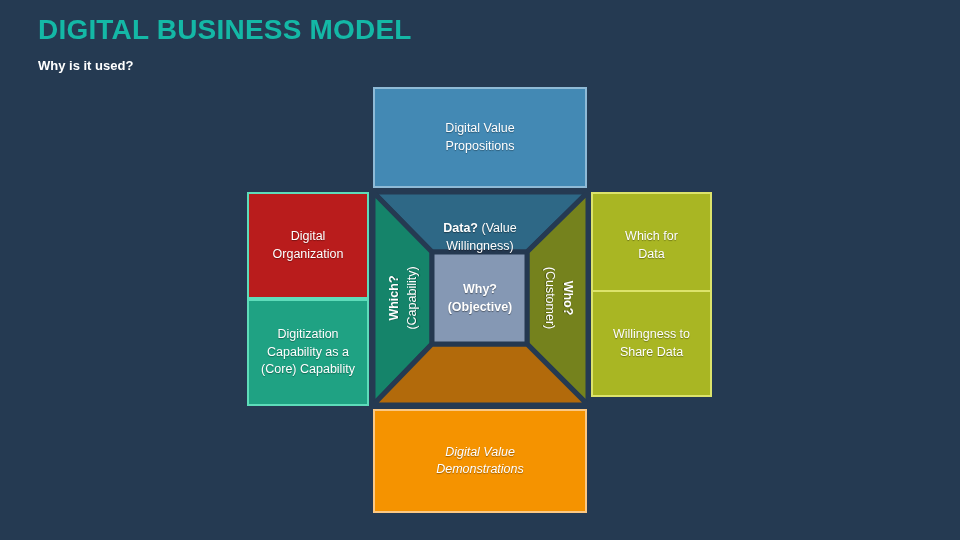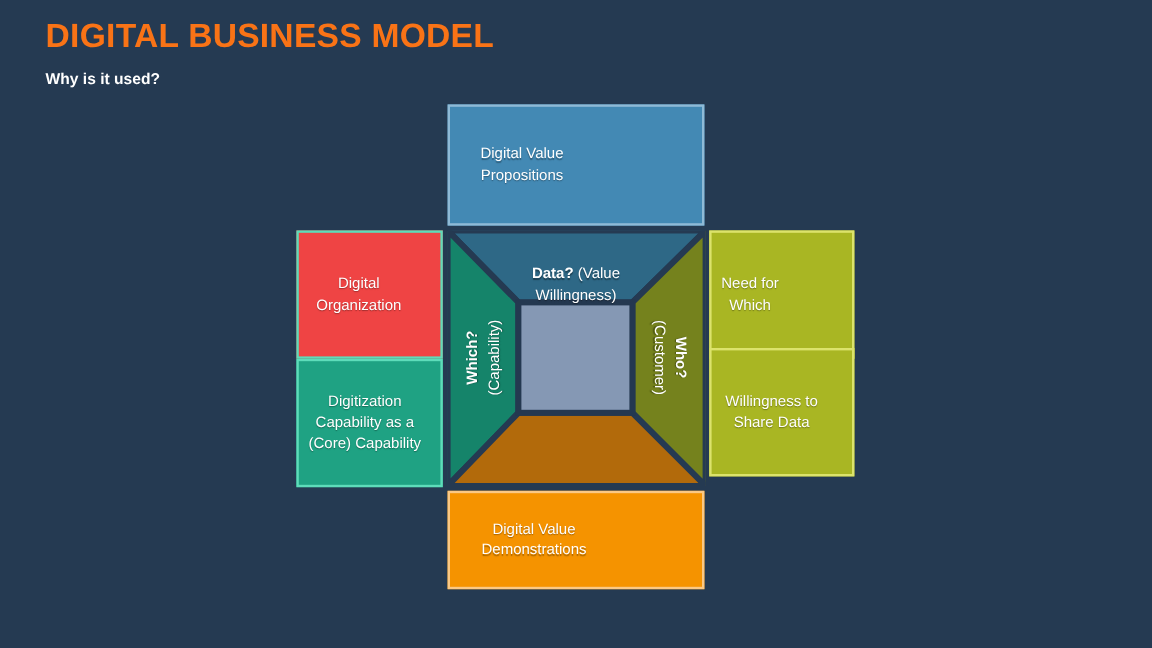--- a/index.html
+++ b/index.html
@@ -7,45 +7,45 @@
     width:960px; height:540px;
     font-family:"Liberation Sans", sans-serif;
     position:relative; overflow:hidden;
     background:#253A52;
   }
   .abs { position:absolute; }
 
   
   .slide-title {
     left:38px; top:14px;
-    font-size:28px; font-weight:bold; color:#f97316;
+    font-size:28px; font-weight:bold; color:#14b8a6;
     letter-spacing:0.2px;
   }
   .slide-subtitle {
     left:38px; top:58px;
     font-size:13px; font-weight:bold; color:#FFFFFF;
   }
 
   
   .obox {
     box-sizing:border-box;
     border:2px solid transparent;
-    display:flex; align-items:center; justify-content:flex-start;
+    display:flex; align-items:center; justify-content:center;
     text-align:center; color:#FFFFFF;
     font-size:12.5px; line-height:1.4;
     text-shadow:0 1px 1px rgba(0,0,0,0.35);
   }
   .obox .lbl { display:inline-block; }
 
   .box-top        { left:373px; top:87px;  width:214px; height:101px; }
   .box-left-1     { left:247px; top:192px; width:122px; height:107px; }
   .box-left-2     { left:247px; top:299px; width:122px; height:107px; }
   .box-right-1    { left:591px; top:192px; width:121px; height:107px; }
   .box-right-2    { left:591px; top:290px; width:121px; height:107px; }
-  .box-bottom     { left:373px; top:409px; width:214px; height:82px; }
+  .box-bottom     { left:373px; top:409px; width:214px; height:104px;font-style:italic; }
 
   .w120 { max-width:120px; } .w140 { max-width:140px; }
   .w100 { max-width:100px; } .w110 { max-width:110px; }
   .w64  { max-width:64px;  }
 
   
   .matrix { left:373px; top:192px; width:215px; height:213px; }
   .matrix svg { position:absolute; left:0; top:0; }
 
   .mlabel {
@@ -64,29 +64,29 @@
 </head>
 <body style="background: rgb(37, 58, 82);">
 
 <div class="abs slide-title">DIGITAL BUSINESS MODEL</div>
 <div class="abs slide-subtitle">Why is it used?</div>
 
 <div class="abs obox box-top" style="background-color: rgb(67, 137, 180); border-color: rgb(143, 186, 214);">
   <span class="lbl w120">Digital Value Propositions</span>
 </div>
 
-<div class="abs obox box-left-1" style="background-color: #ef4444; border-color: rgb(94, 220, 186);">
+<div class="abs obox box-left-1" style="background-color: #b91c1c; border-color: rgb(94, 220, 186);">
   <span class="lbl w100">Digital Organization</span>
 </div>
 <div class="abs obox box-left-2" style="background-color: rgb(31, 162, 131); border-color: rgb(94, 220, 186);">
   <span class="lbl w110">Digitization Capability as a (Core) Capability</span>
 </div>
 
 <div class="abs obox box-right-1" style="background-color: rgb(169, 182, 35); border-color: rgb(220, 227, 107);">
-  <span class="lbl w64">Need for Which</span>
+  <span class="lbl w64">Which for Data</span>
 </div>
 <div class="abs obox box-right-2" style="background-color: rgb(169, 182, 35); border-color: rgb(220, 227, 107);">
   <span class="lbl w100">Willingness to Share Data</span>
 </div>
 
 <div class="abs obox box-bottom" style="background-color: rgb(245, 147, 0); border-color: rgb(251, 200, 132);">
   <span class="lbl w140">Digital Value Demonstrations</span>
 </div>
 
 <div class="abs matrix">
@@ -103,13 +103,17 @@
     <span>(Value Willingness)</span>
   </div>
   <div class="mlabel lbl-which">
     <span class="q">Which?</span>
     <span>(Capability)</span>
   </div>
   <div class="mlabel lbl-who">
     <span class="q">Who?</span>
     <span>(Customer)</span>
   </div>
+  <div class="mlabel lbl-why">
+    <span class="q">Why?</span>
+    <span class="q">(Objective)</span>
+  </div>
 </div>
 
 </body></html>

